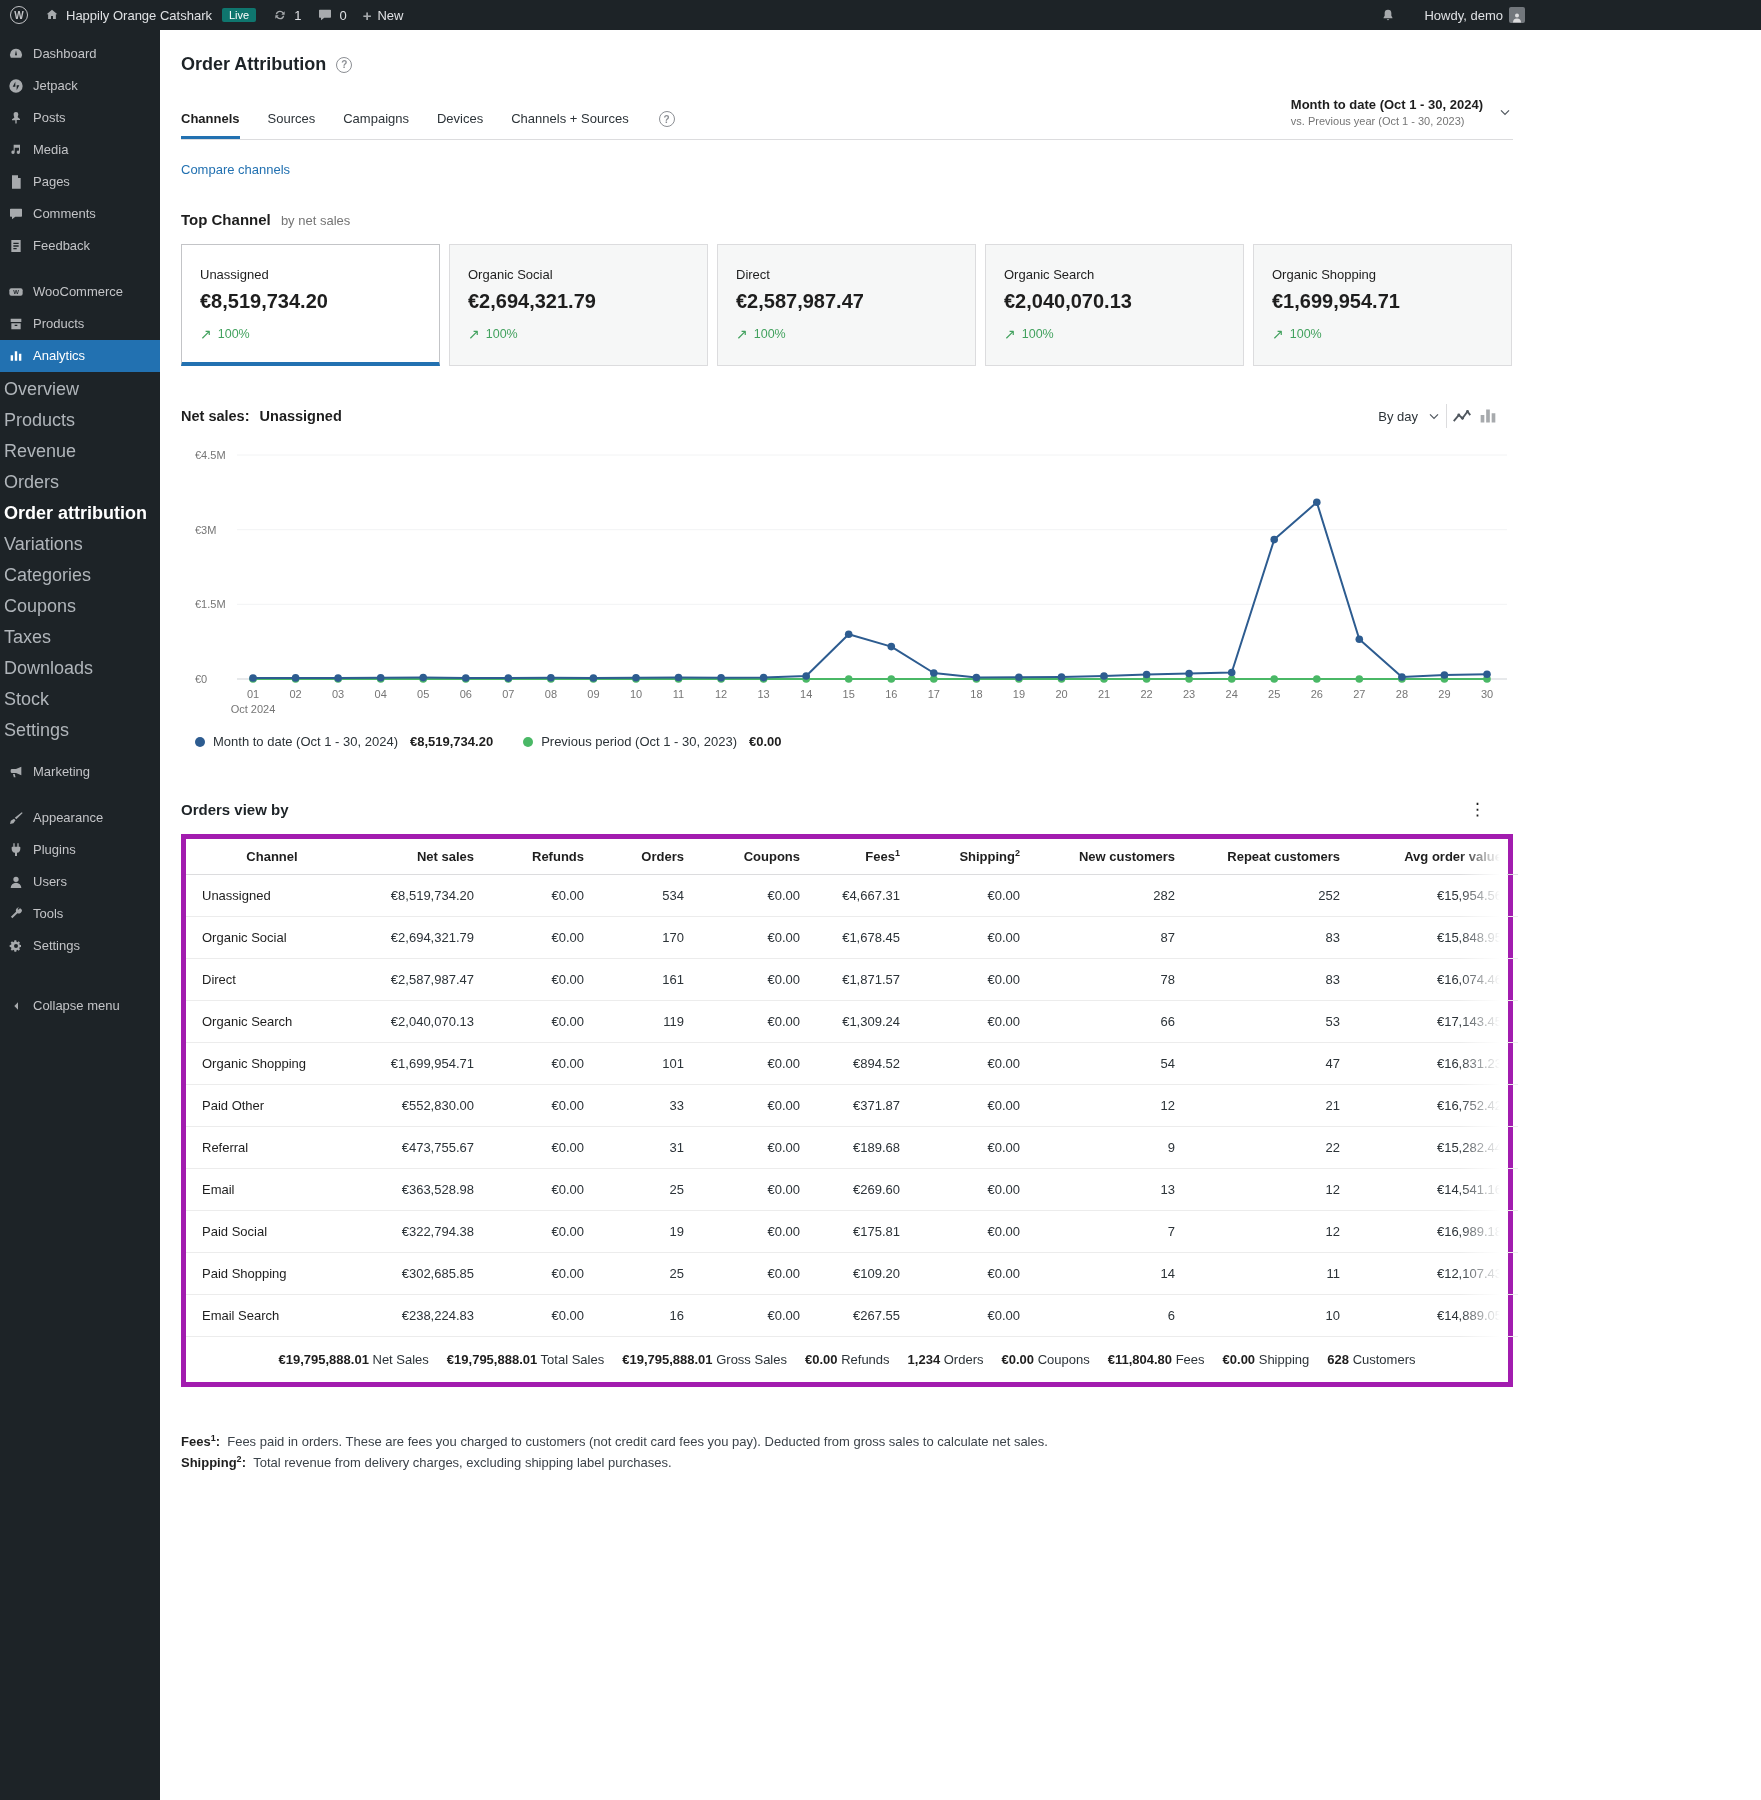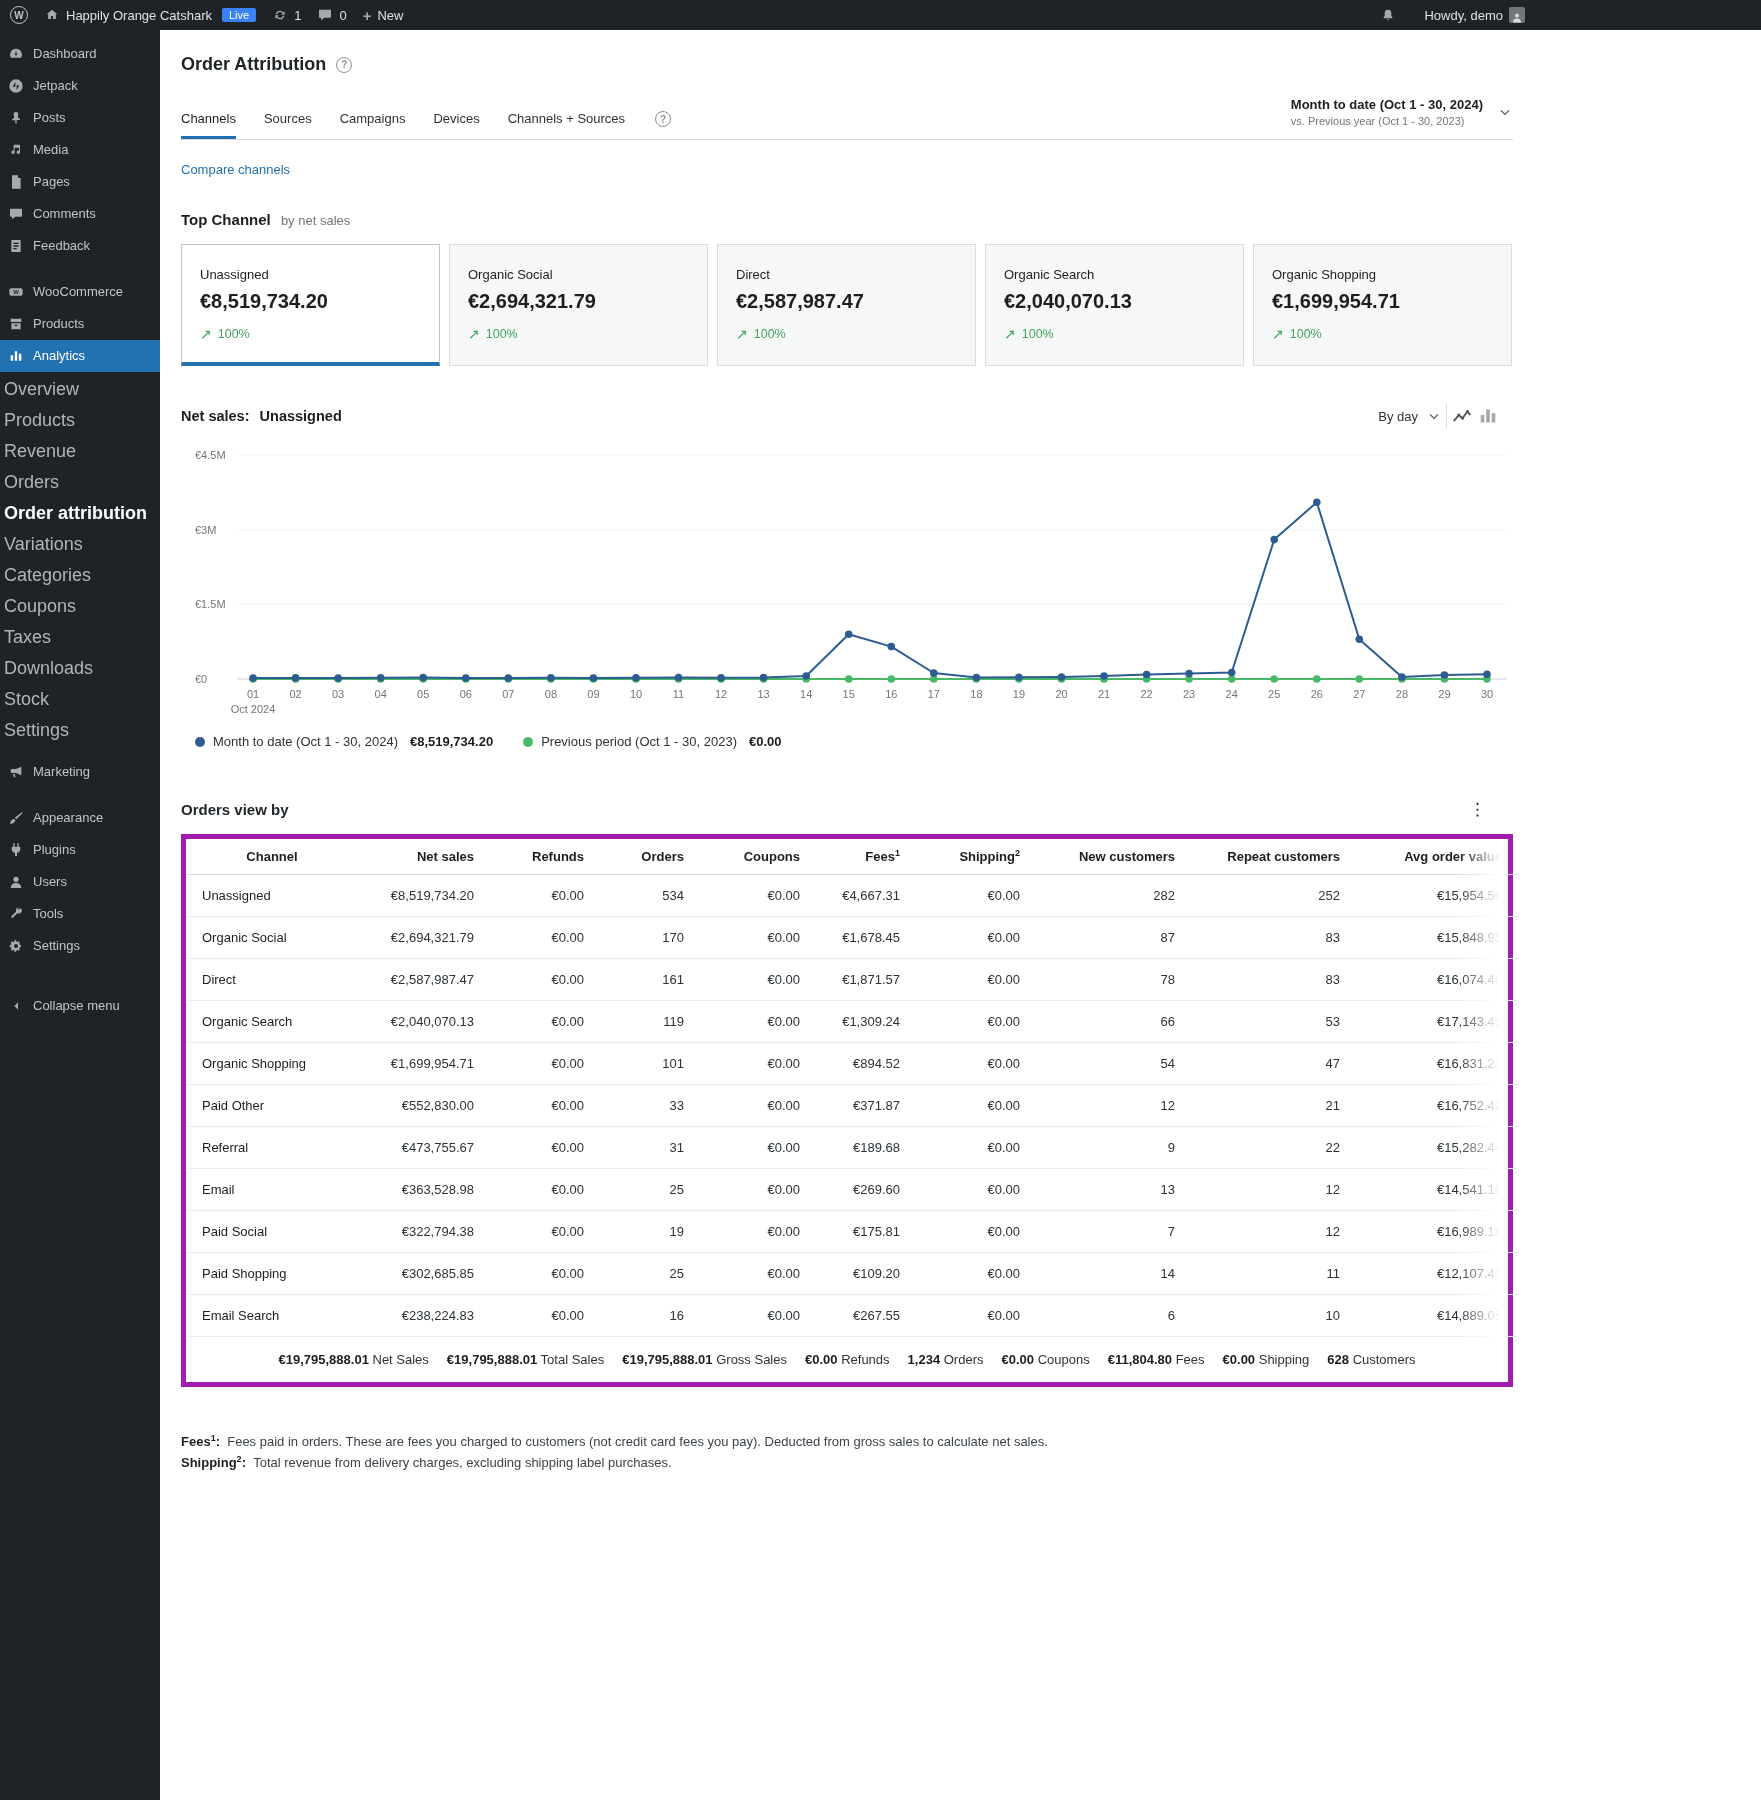--- a/index.html
+++ b/index.html
@@ -6,21 +6,21 @@
   html,body{width:1761px;height:1800px;overflow:hidden}
   body{font-family:"Liberation Sans",sans-serif;font-size:13px;color:#1e1e1e;background:#fff}
   b,strong{font-weight:700}
   sup{font-size:9px;vertical-align:super;line-height:0}
 
   
   #adminbar{height:30px;background:#1d2327;color:#c3c4c7;display:flex;align-items:center;padding:0 10px;gap:16px}
   .ab-item{display:flex;align-items:center;gap:6px;cursor:pointer;color:#dfe1e4;white-space:nowrap}
   .ab-item svg{width:16px;height:16px;fill:#a7aaad;display:block}
   .wp-circle{width:18px;height:18px;border:1.5px solid #c3c4c7;border-radius:50%;display:flex;align-items:center;justify-content:center;font-size:10px;font-weight:bold;color:#c3c4c7}
-  .live-badge{background:#3b82f6;color:#fff;padding:1px 7px;border-radius:2px;font-size:11px;margin-left:4px}
+  .live-badge{background:#0f766e;color:#fff;padding:1px 7px;border-radius:2px;font-size:11px;margin-left:4px}
   .ab-plus{font-size:15px;color:#a7aaad;font-weight:bold}
   .ab-right{margin-left:auto;display:flex;align-items:center;gap:28px;padding-right:226px}
   .avatar{width:16px;height:16px;background:#72777c;border-radius:2px;display:flex;align-items:flex-end;justify-content:center;overflow:hidden}
   .avatar svg{width:12px;height:12px;fill:#dcdcde}
 
   
   #layout{display:flex;height:1770px}
   #sidebar{width:160px;flex-shrink:0;background:#1d2327;color:#c3c4c7;padding-top:8px}
   .sb-item{display:flex;align-items:center;gap:9px;padding:8px 8px;font-size:13px;line-height:1.2;cursor:pointer;color:#c3c4c7}
   .sb-item svg{width:16px;height:16px;flex-shrink:0;fill:#a7aaad}
@@ -35,21 +35,21 @@
   #main{flex:1;background:#fff;padding:24px 0 0 21px}
   .content{width:1332px;position:relative}
 
   
   .page-head{display:flex;align-items:center;gap:10px}
   h1{font-size:18px;font-weight:600;color:#1d2327}
   .help-circle{width:16px;height:16px;border:1.5px solid #8c8f94;border-radius:50%;color:#8c8f94;font-size:10px;font-weight:bold;display:inline-flex;align-items:center;justify-content:center;cursor:pointer;flex-shrink:0}
 
   .tabs-row{display:flex;align-items:center;border-bottom:1px solid #dcdcde;margin-top:24px;position:relative}
   .tab{padding:12px 0 13px;margin-right:28px;color:#2c3338;cursor:pointer}
-  .tab.active{font-weight:400;color:#1e1e1e;box-shadow:inset 0 -3px 0 #2271b1}
+  .tab.active{font-weight:700;color:#1e1e1e;box-shadow:inset 0 -3px 0 #2271b1}
   .tabs-help{margin-left:2px}
   .date-sel{position:absolute;right:0;bottom:12px;display:flex;align-items:center;gap:14px;cursor:pointer}
   .date-primary{font-weight:700;font-size:13px;color:#1e1e1e}
   .date-secondary{font-size:11px;color:#757575;margin-top:3px}
   .chev svg{width:16px;height:16px;stroke:#50575e;fill:none;stroke-width:1.8px;display:block}
 
   .compare-link{display:inline-block;margin-top:22px;color:#2271b1;cursor:pointer}
 
   .topchannel-head{margin-top:34px;font-size:15px}
   .topchannel-head .h{font-weight:700}

